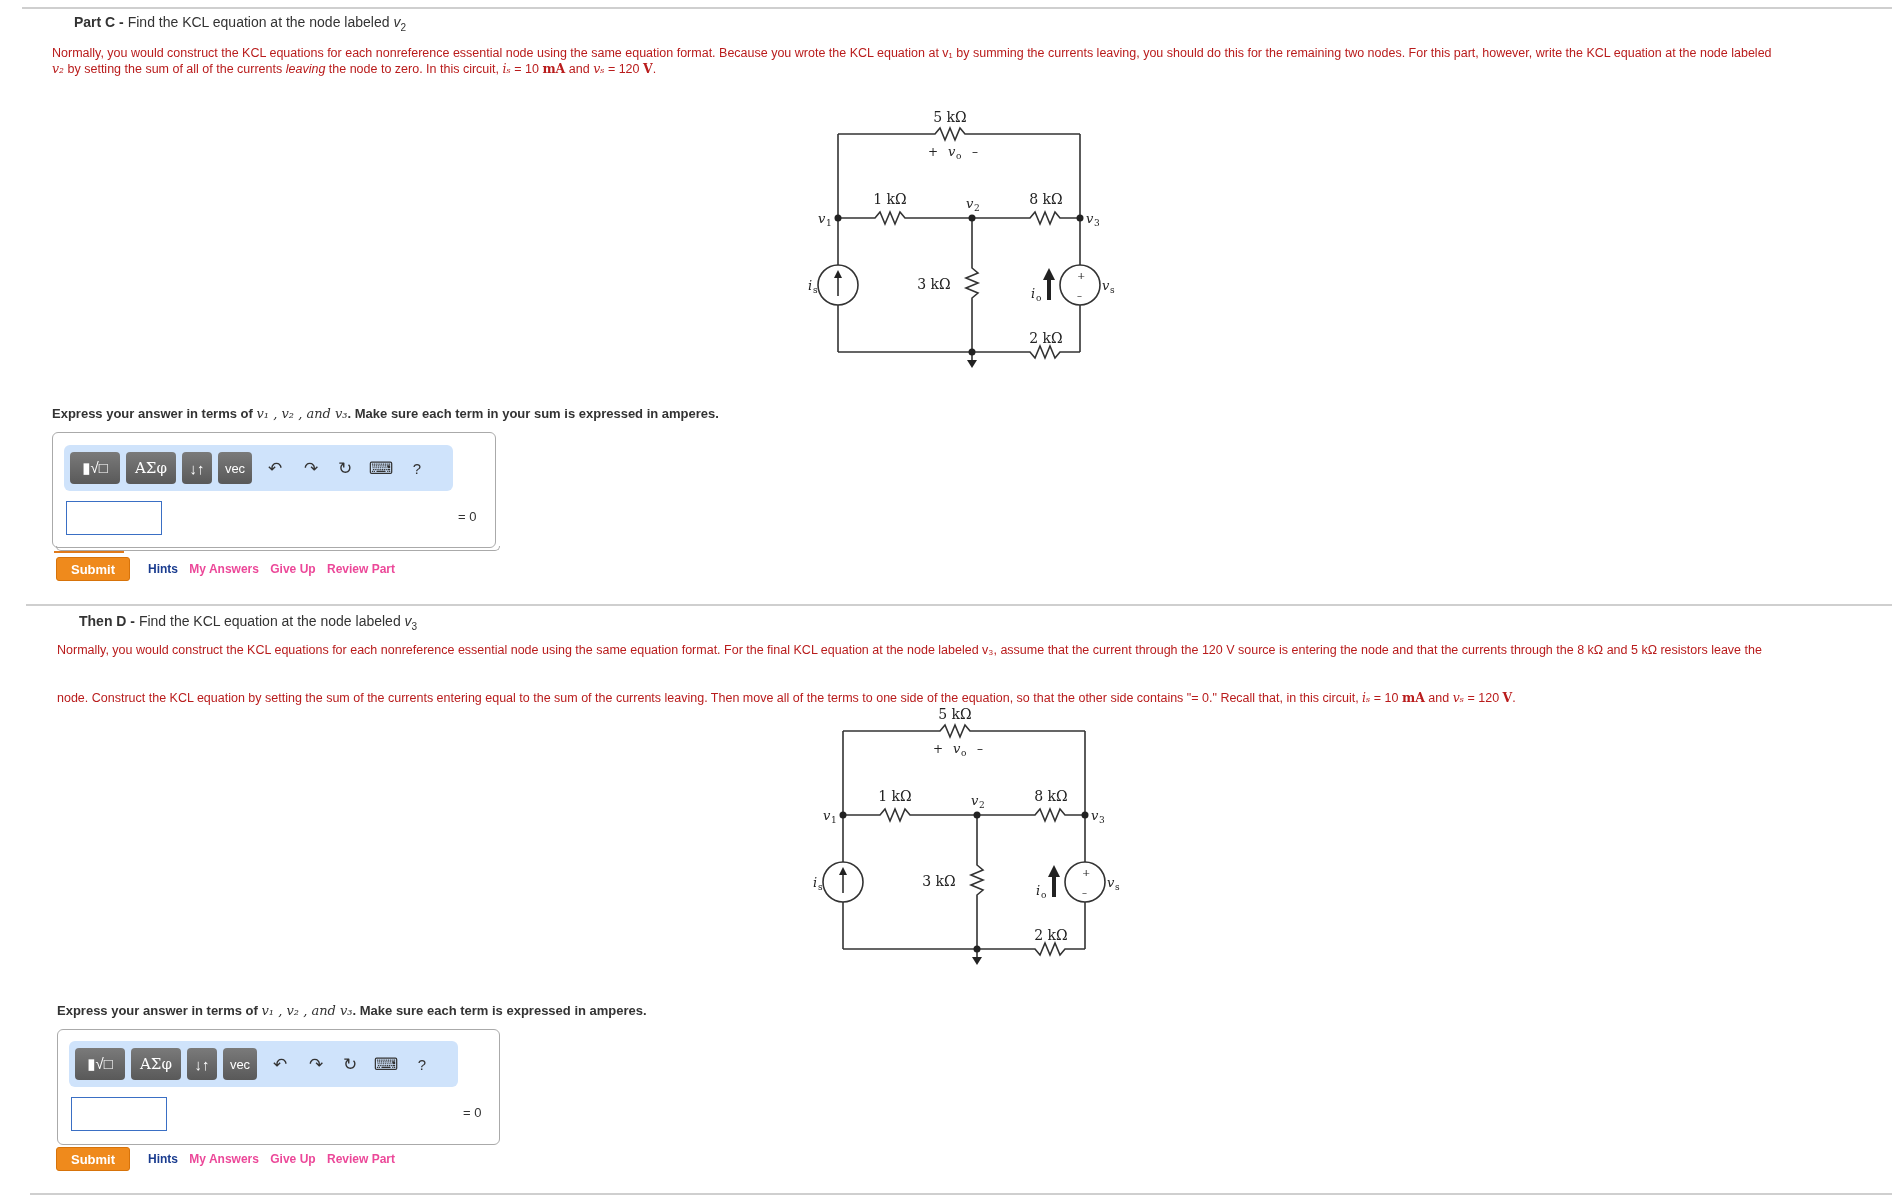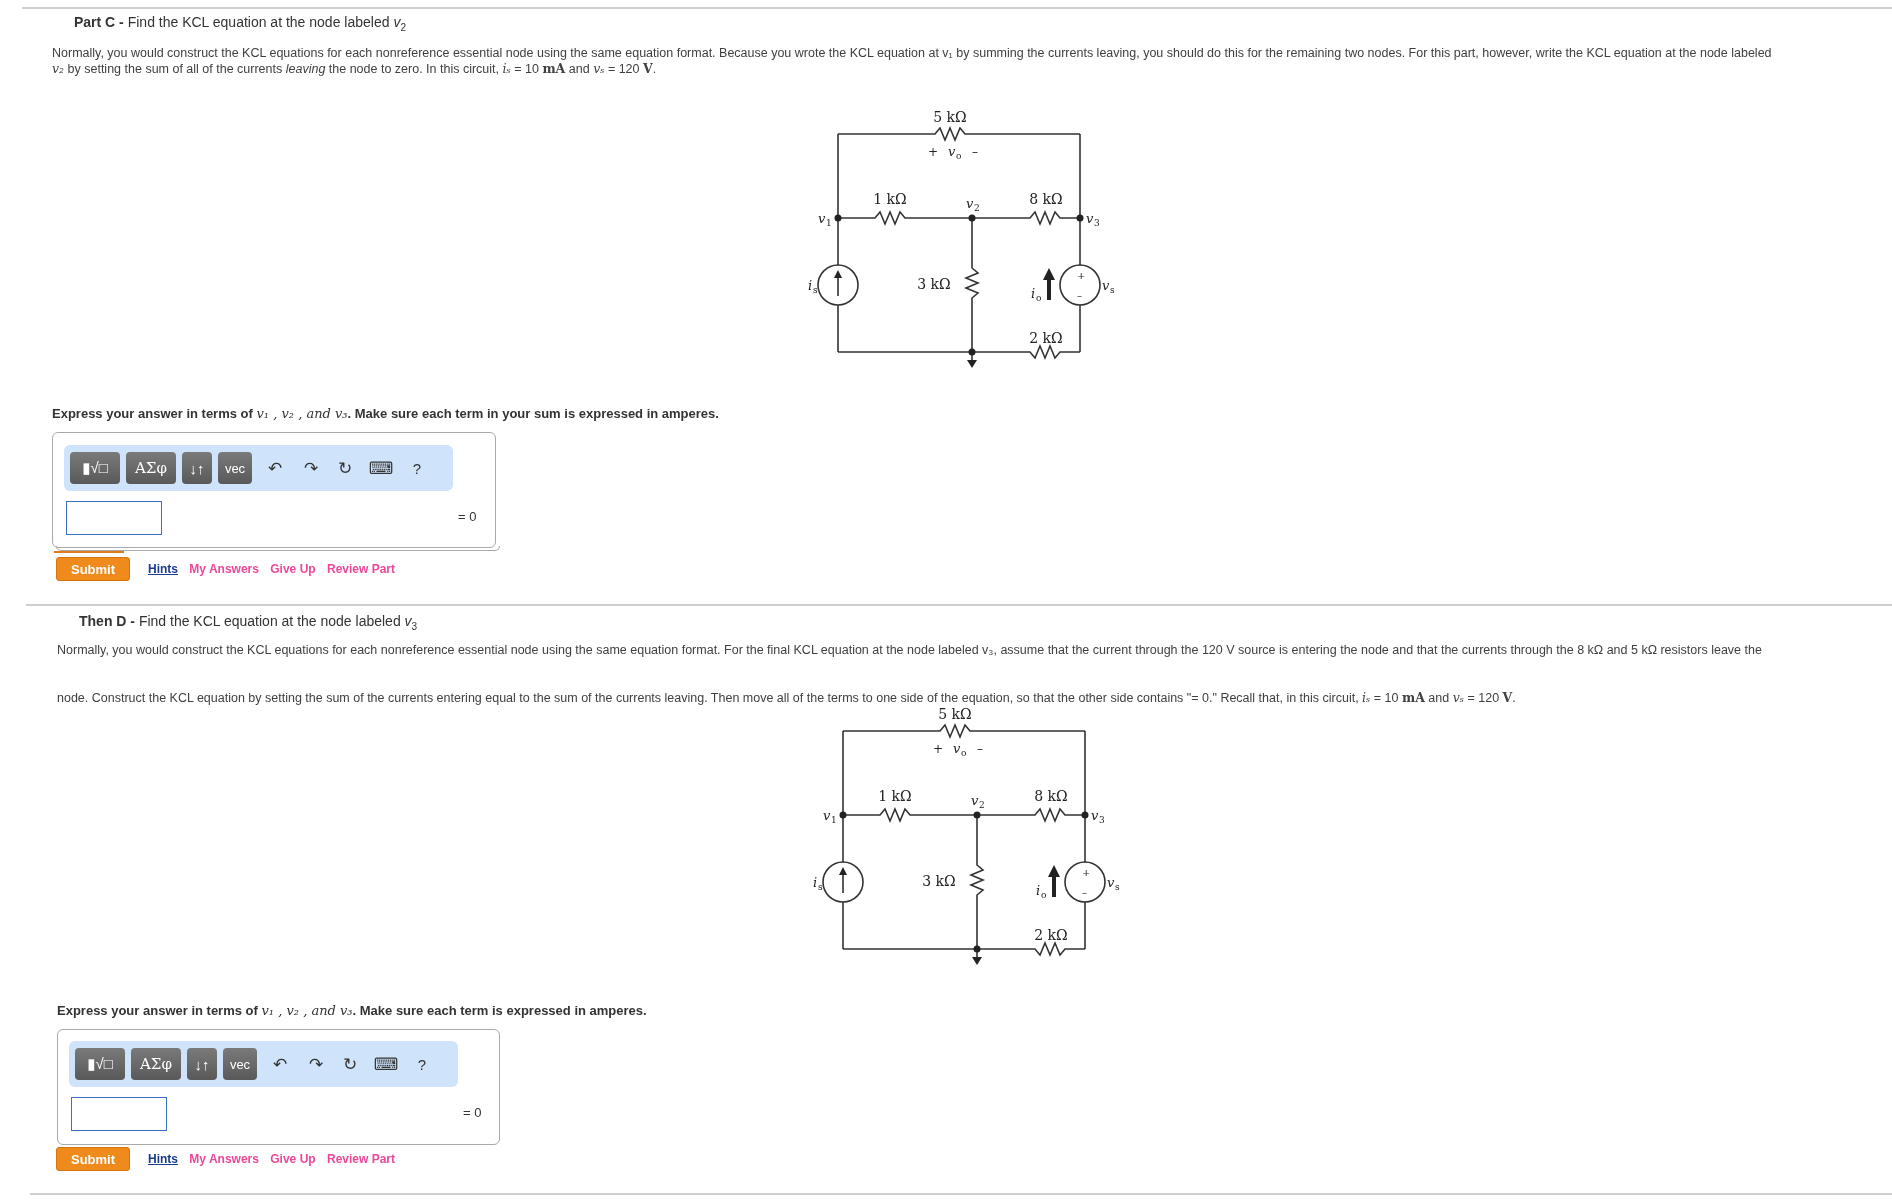--- a/index.html
+++ b/index.html
@@ -3,39 +3,39 @@
 <meta charset="utf-8">
 <style>
   html, body { margin:0; padding:0; background:#ffffff; }
   body { width:1892px; height:1200px; position:relative; overflow:hidden;
          font-family:"Liberation Sans", sans-serif; color:#333; }
   .abs { position:absolute; }
   .rule { position:absolute; height:2px; background:#cfcfcf; }
   .part-title { position:absolute; font-size:14px; color:#333; white-space:nowrap; }
   .part-title b { font-weight:bold;margin-left:48px; }
   .part-title .sub { font-style:italic; }
-  .para { position:absolute; font-size:12.5px; line-height:16px; color:#404040; }
+  .para { position:absolute; font-size:12.5px; line-height:16px; color:#b91c1c; }
   .math { font-family:"DejaVu Serif", serif; font-style:italic; }
   .mathb { font-family:"DejaVu Serif", serif; font-weight:bold; }
   .express { position:absolute; font-size:13px; font-weight:bold; color:#333; white-space:nowrap; }
   .express .math { font-weight:normal; }
   .editor { position:absolute; border:1px solid #aaa; border-radius:6px; background:#fff; }
   .toolbar { position:absolute; background:#cfe3fb; border-radius:6px; }
   .tb-btn { position:absolute; top:7px; height:32px; background:#6b6b6b;
             background:linear-gradient(#7a7a7a,#595959); border-radius:4px;
             color:#fff; font-size:15px; display:flex; align-items:center; justify-content:center; }
   .tb-ico { position:absolute; top:7px; height:32px; width:26px; display:flex;
             align-items:center; justify-content:center; color:#333; font-size:17px; }
   .answer-input { position:absolute; border:1px solid #3a6fc4; background:#fff; }
   .eq-zero { position:absolute; font-size:13px; color:#333; }
   .submit-btn { position:absolute; background:#ef8a1c; border:1px solid #d7730a; border-radius:3px;
                 color:#fff; font-weight:bold; font-size:13px; display:flex; align-items:center; justify-content:center; }
   .links { position:absolute; font-size:12px; white-space:nowrap; }
   .links span { margin-right:8px; color:#ec4899; font-weight:bold; }
-  .links .hint { color:#1a3c8f; text-decoration:underline; }
+  .links .hint { color:#1a3c8f; }
   .under-line { position:absolute; height:2px; background:#e07a1a; }
   .editor-shadow { position:absolute; border:1px solid #aaa; border-top:none; border-radius:0 0 6px 6px; }
   svg text { font-family:"DejaVu Serif", serif; }
 </style>
 </head>
 <body>
 
 <div class="rule" style="left:22px; top:7px; width:1870px;"></div>
 
 <div class="part-title" style="left:26px; top:14px;">

